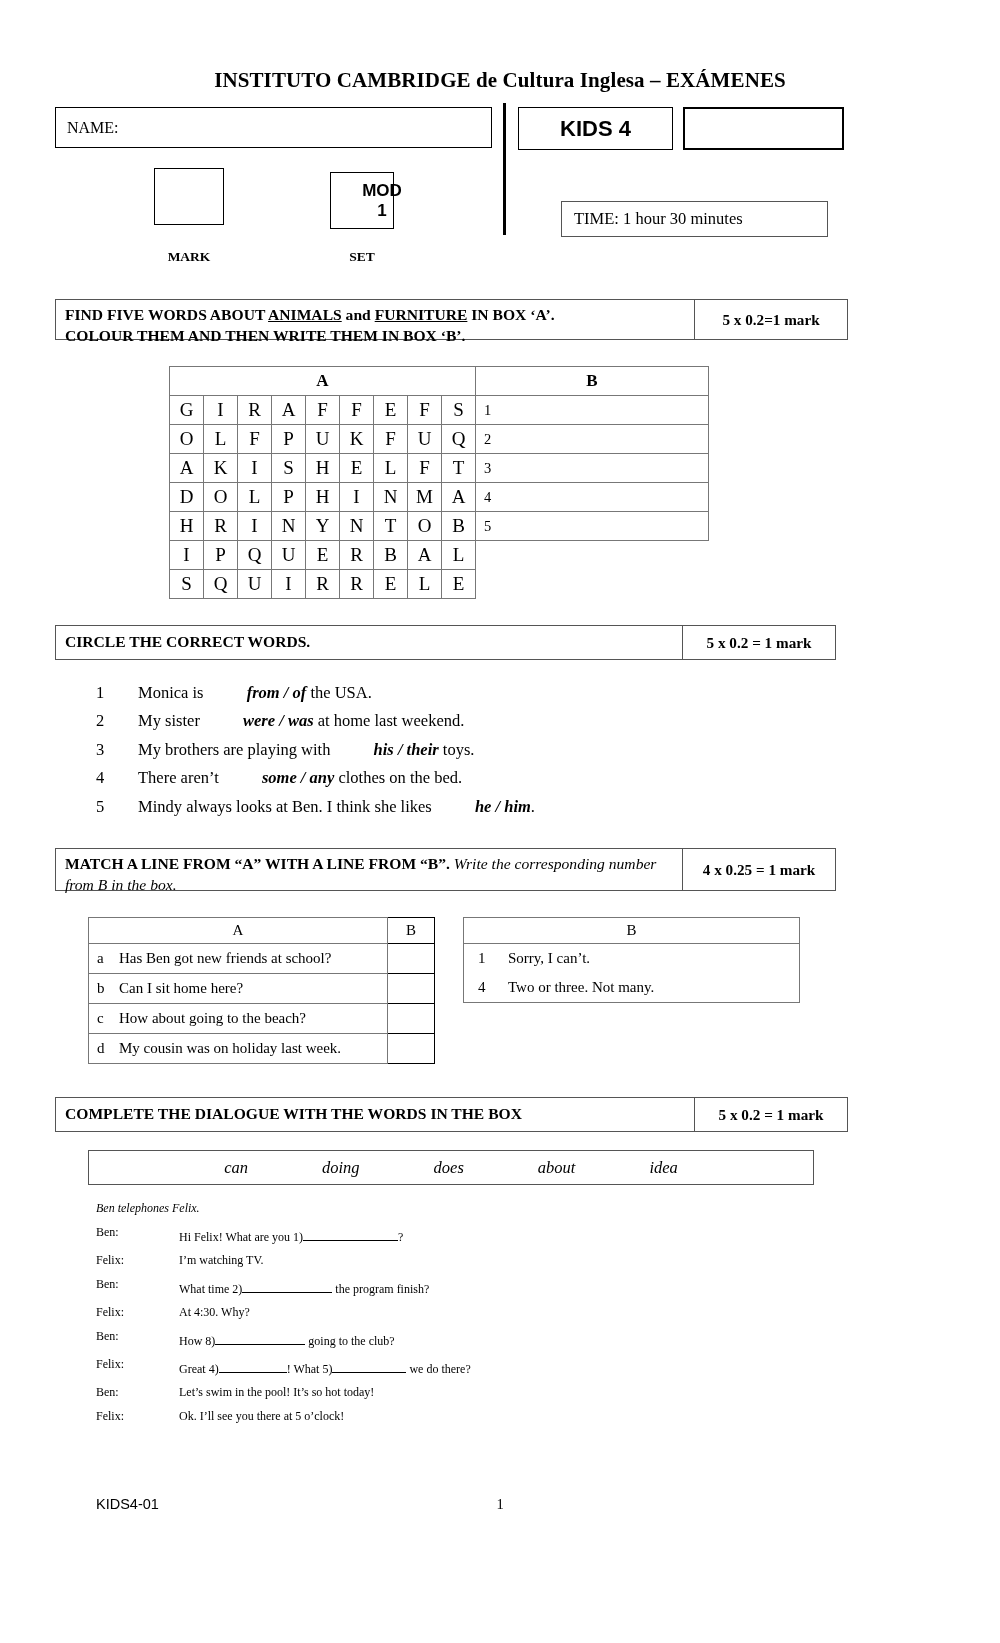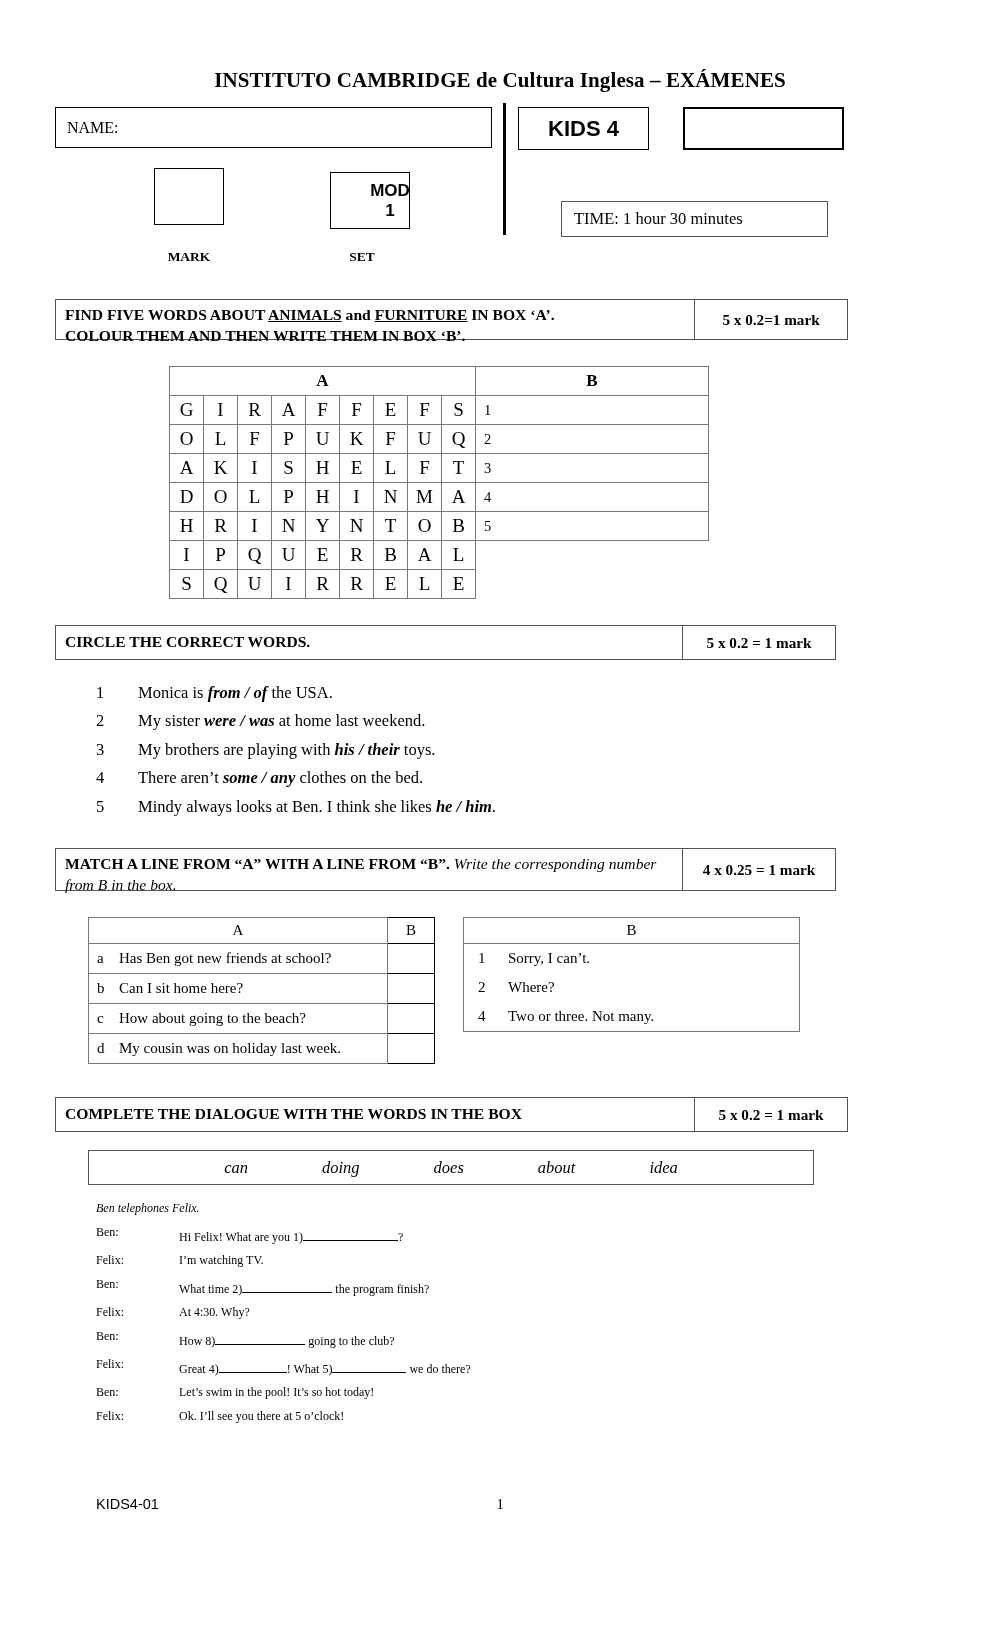--- a/index.html
+++ b/index.html
@@ -46,21 +46,21 @@
   }
   .vrule {
     position: absolute;
     left: 503px; top: 103px;
     width: 3px; height: 132px;
     background: #000;
   }
   .kids-box {
     position: absolute;
     left: 518px; top: 107px;
-    width: 131px; height: 43px;
+    width: 155px; height: 43px;
     border: 1.6px solid #000;
     box-sizing: border-box;
     display: flex;
     align-items: center;
     justify-content: center;
     font-size: 22px;
     font-weight: bold;
     font-family: "Liberation Sans", sans-serif;
   }
   .blank-box-hdr {
@@ -81,21 +81,21 @@
     position: absolute;
     left: 154px; top: 249px;
     width: 70px;
     text-align: center;
     font-size: 13.5px;
     font-weight: bold;
   }
   .mod-box {
     position: absolute;
     left: 330px; top: 172px;
-    width: 80px; height: 57px;
+    width: 64px; height: 57px;
     border: 1.8px solid #000;
     box-sizing: border-box;
     display: flex;
     flex-direction: column;
     align-items: center;
     justify-content: center;
     font-family: "Liberation Sans", sans-serif;
     font-weight: bold;
     font-size: 17px;
     line-height: 1.12;
@@ -190,21 +190,21 @@
     position: absolute;
     left: 96px; top: 684px;
     font-size: 16.5px;
   }
   .circle-list .row {
     display: flex;
     margin-bottom: 9.5px;
     line-height: 1.15;
   }
   .circle-list .num { width: 42px; }
-  .circle-list b { font-style: italic; font-weight: bold; }
+  .circle-list b { font-style: italic; font-weight: bold; margin-left: 39px; }
 
   
   .matchA { position: absolute; left: 88px; top: 917px; }
   table.ma { border-collapse: collapse; }
   table.ma th.hA {
     border: 1.3px solid #777;
     width: 296px; height: 23px;
     text-align: center;
     font-weight: normal;
     font-size: 15px;
@@ -521,23 +521,20 @@
   <div class="matchB">
     <table class="mb">
       <tbody>
           <tr>
             <th>B</th>
           </tr>
       <tr>
             <td><span class="nm">1</span><span>Sorry, I can’t.</span></td>
           </tr>
       <tr>
-            <td><span class="nm">2</span><span>Where?</span></td>
-          </tr>
-      <tr>
             <td><span class="nm">4</span><span>Two or three. Not many.</span></td>
           </tr>
     </tbody>
       </table>
   </div>
 
   <div class="instr" style="left:55px; top:1097px; width:793px; height:35px;">
     <div class="txt" style="display:flex;align-items:center;">COMPLETE THE DIALOGUE WITH THE WORDS IN THE BOX</div>
     <div class="marks">5 x 0.2 = 1 mark</div>
   </div>

